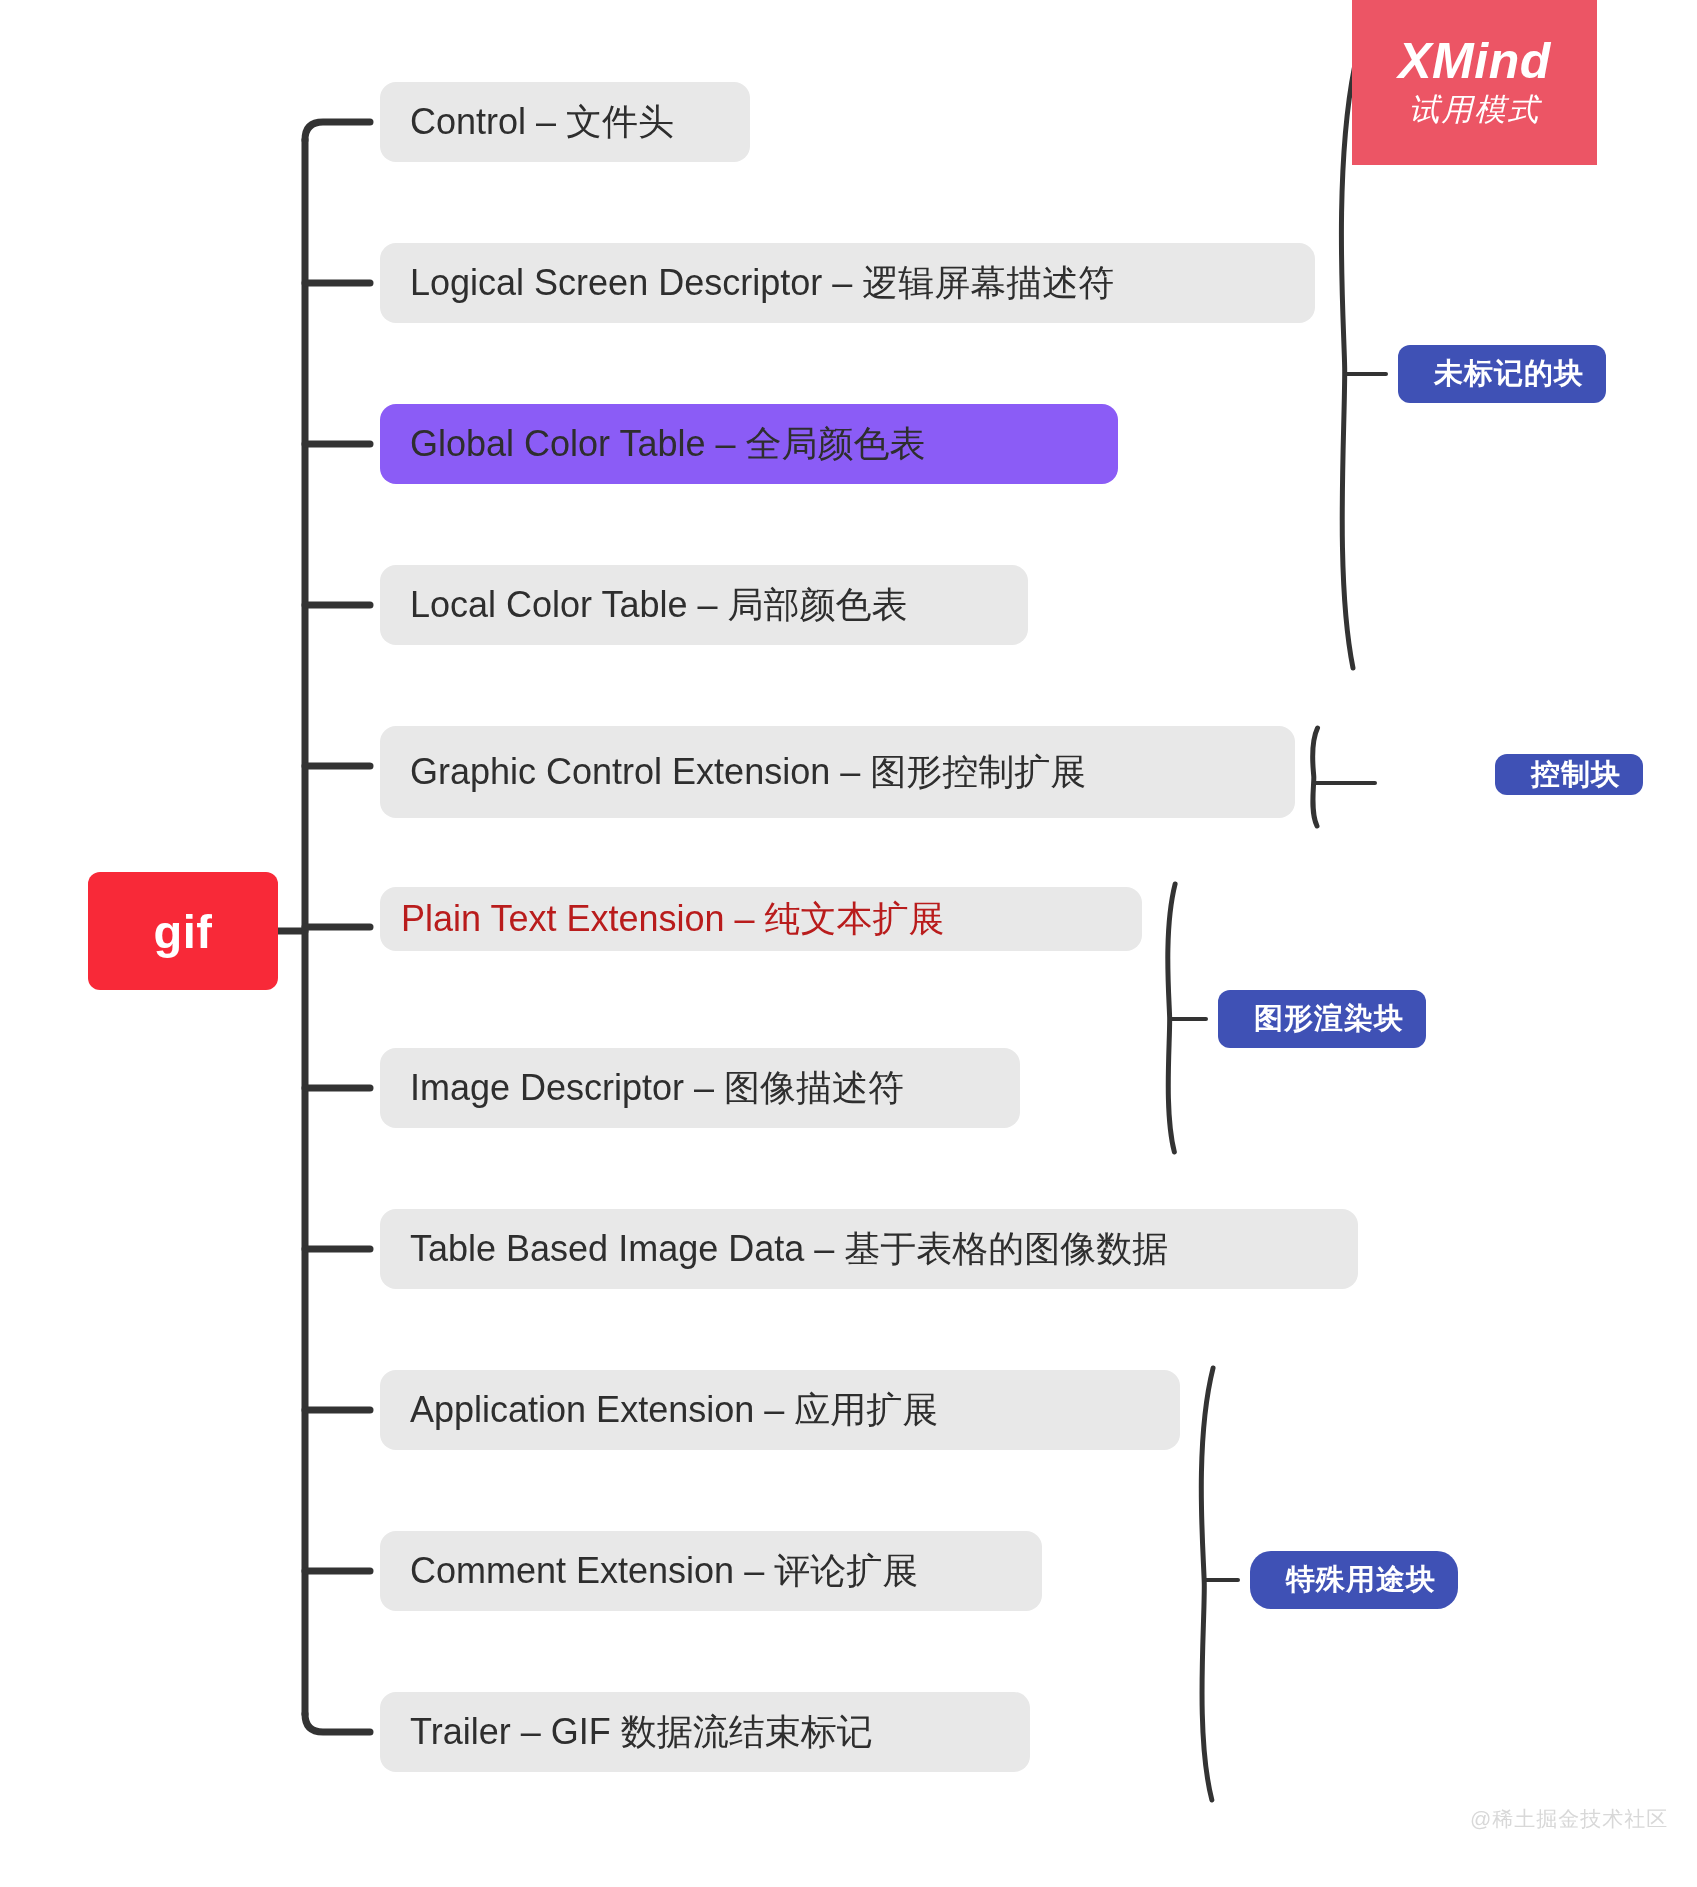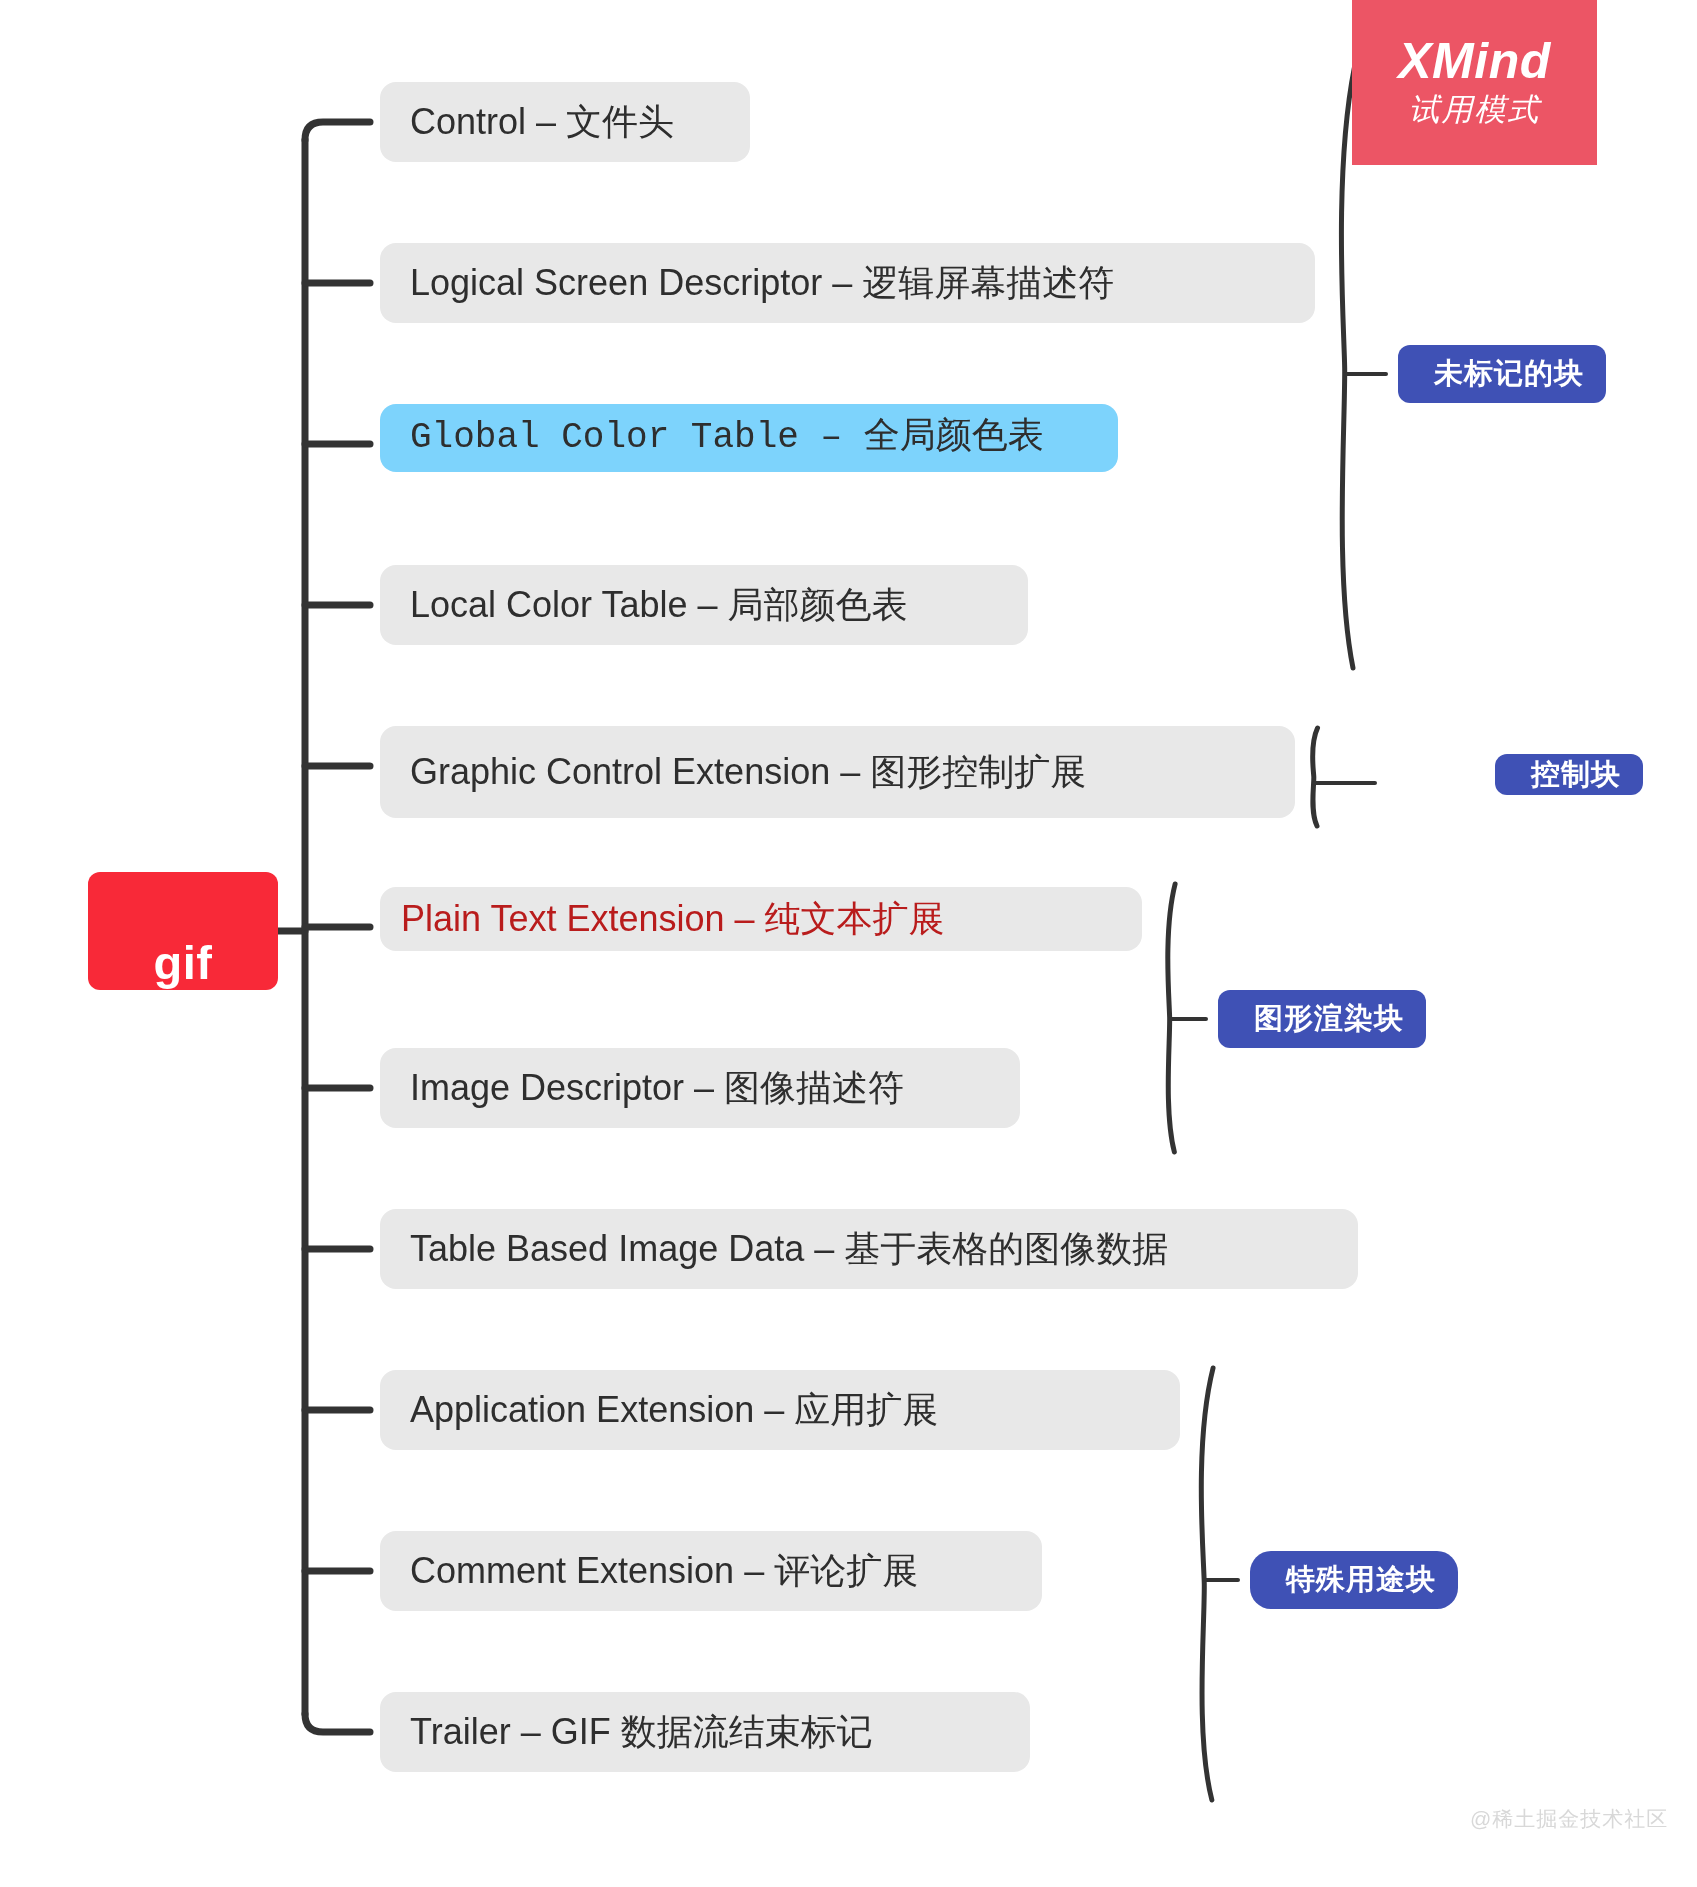--- a/index.html
+++ b/index.html
@@ -36,21 +36,21 @@
   
   .root-node {
     position: absolute;
     z-index: 3;
     background: #f82938;
     border-radius: 12px;
     color: #ffffff;
     font-size: 47px;
     font-weight: bold;
     display: flex;
-    align-items: flex-end;
+    align-items: center;
     justify-content: center;
     letter-spacing: 0.5px;
   }
 
   
   .topic {
     position: absolute;
     z-index: 3;
     background: #e8e8e8;
     border-radius: 16px;
@@ -149,21 +149,21 @@
     <span>gif</span>
   </div>
 
   <div id="topics-layer">
       <div class="topic" style="left: 380px; top: 82px; width: 370px; height: 80px; background: rgb(232, 232, 232); color: rgb(46, 46, 46);">
         <span>Control – 文件头</span>
       </div>
       <div class="topic" style="left: 380px; top: 243px; width: 935px; height: 80px; background: rgb(232, 232, 232); color: rgb(46, 46, 46);">
         <span>Logical Screen Descriptor – 逻辑屏幕描述符</span>
       </div>
-      <div class="topic" style="left: 380px; top: 404px; width: 738px; height: 68px; background: #7dd3fc; color: rgb(46, 46, 46); font-family: Liberation Mono, monospace;">
+      <div class="topic" style="left: 380px; top: 404px; width: 738px; height: 80px; background: #8b5cf6; color: rgb(46, 46, 46);">
         <span>Global Color Table – 全局颜色表</span>
       </div>
       <div class="topic" style="left: 380px; top: 565px; width: 648px; height: 80px; background: rgb(232, 232, 232); color: rgb(46, 46, 46);">
         <span>Local Color Table – 局部颜色表</span>
       </div>
       <div class="topic" style="left: 380px; top: 726px; width: 915px; height: 92px; background: rgb(232, 232, 232); color: rgb(46, 46, 46);">
         <span>Graphic Control Extension – 图形控制扩展</span>
       </div>
       <div class="topic" style="left: 380px; top: 887px; width: 762px; height: 64px; background: rgb(232, 232, 232); color: #b91c1c; padding-left: 21px;">
         <span>Plain Text Extension – 纯文本扩展</span>

